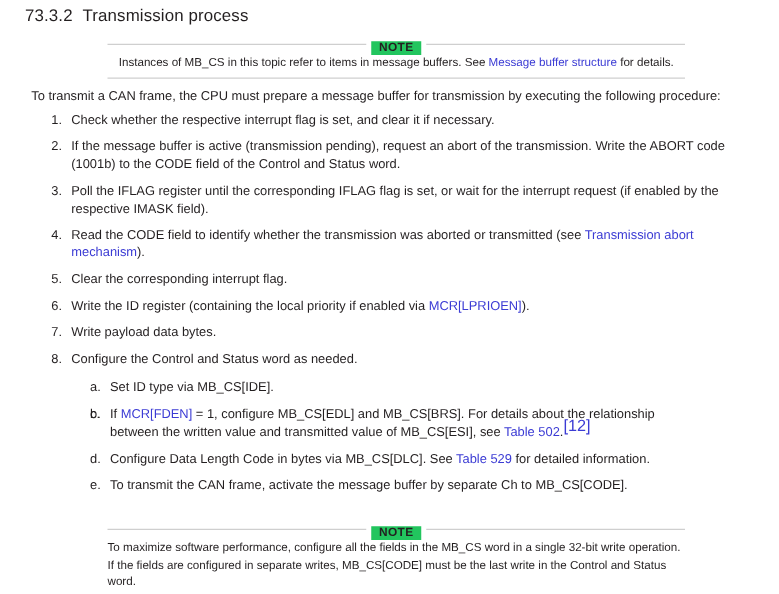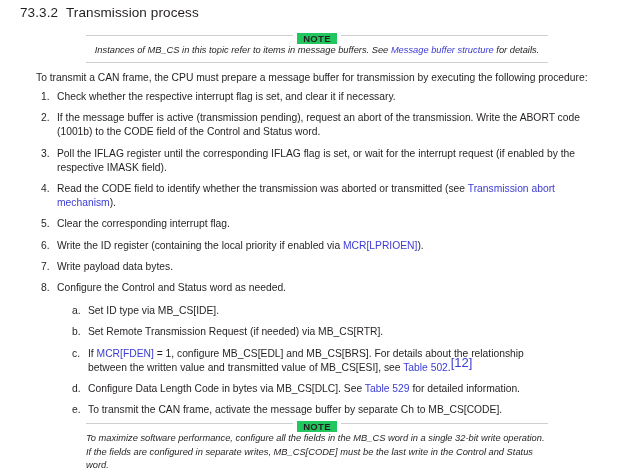--- a/index.html
+++ b/index.html
@@ -69,37 +69,36 @@
     letter-spacing: 0.3px;
     background: #22c55e;
     padding: 0 6px;
   }
   .note-body {
     font-size: 9.3px;
     line-height: 13.5px;
     color: #231f20;
     text-align: left;
     padding-top: 3px;
-    font-style: italic;
   }
   .note-body.centered { text-align: center; }
   .note-rule-bottom {
     margin-top: 4px;
     height: 1px;
     background: #cfcfcf;
     width: 100%;
   }
 
   #note-top { top: 30px; }
   #note-bottom { top: 418px; }
 
   
   .intro {
     position: absolute;
-    left: 36px;
+    left: 25px;
     top: 71px;
     width: 585px;
     font-size: 10.3px;
     line-height: 14px;
     color: #231f20;
   }
 
   
   .proc-list {
     position: absolute;
@@ -228,21 +227,20 @@
 
       <div class="sublist">
 
         <div class="sli">
           <span class="marker">a.</span>
           <span class="txt">Set ID type via MB_CS[IDE].</span>
         </div>
 
         <div class="sli">
           <span class="marker">b.</span>
-          <span class="txt">Set Remote Transmission Request (if needed) via MB_CS[RTR].</span>
         </div>
 
         <div class="sli">
           <span class="marker">c.</span>
           <span class="txt"><span>If </span><a class="link" href="#">MCR[FDEN]</a><span> = 1, configure MB_CS[EDL] and MB_CS[BRS]. For details about the relationship between the written value and transmitted value of MB_CS[ESI], see </span><a class="link" href="#">Table 502</a><span>.</span><a class="fnote" href="#">[12]</a></span>
         </div>
 
         <div class="sli">
           <span class="marker">d.</span>
           <span class="txt"><span>Configure Data Length Code in bytes via MB_CS[DLC]. See </span><a class="link" href="#">Table 529</a><span> for detailed information.</span></span>

